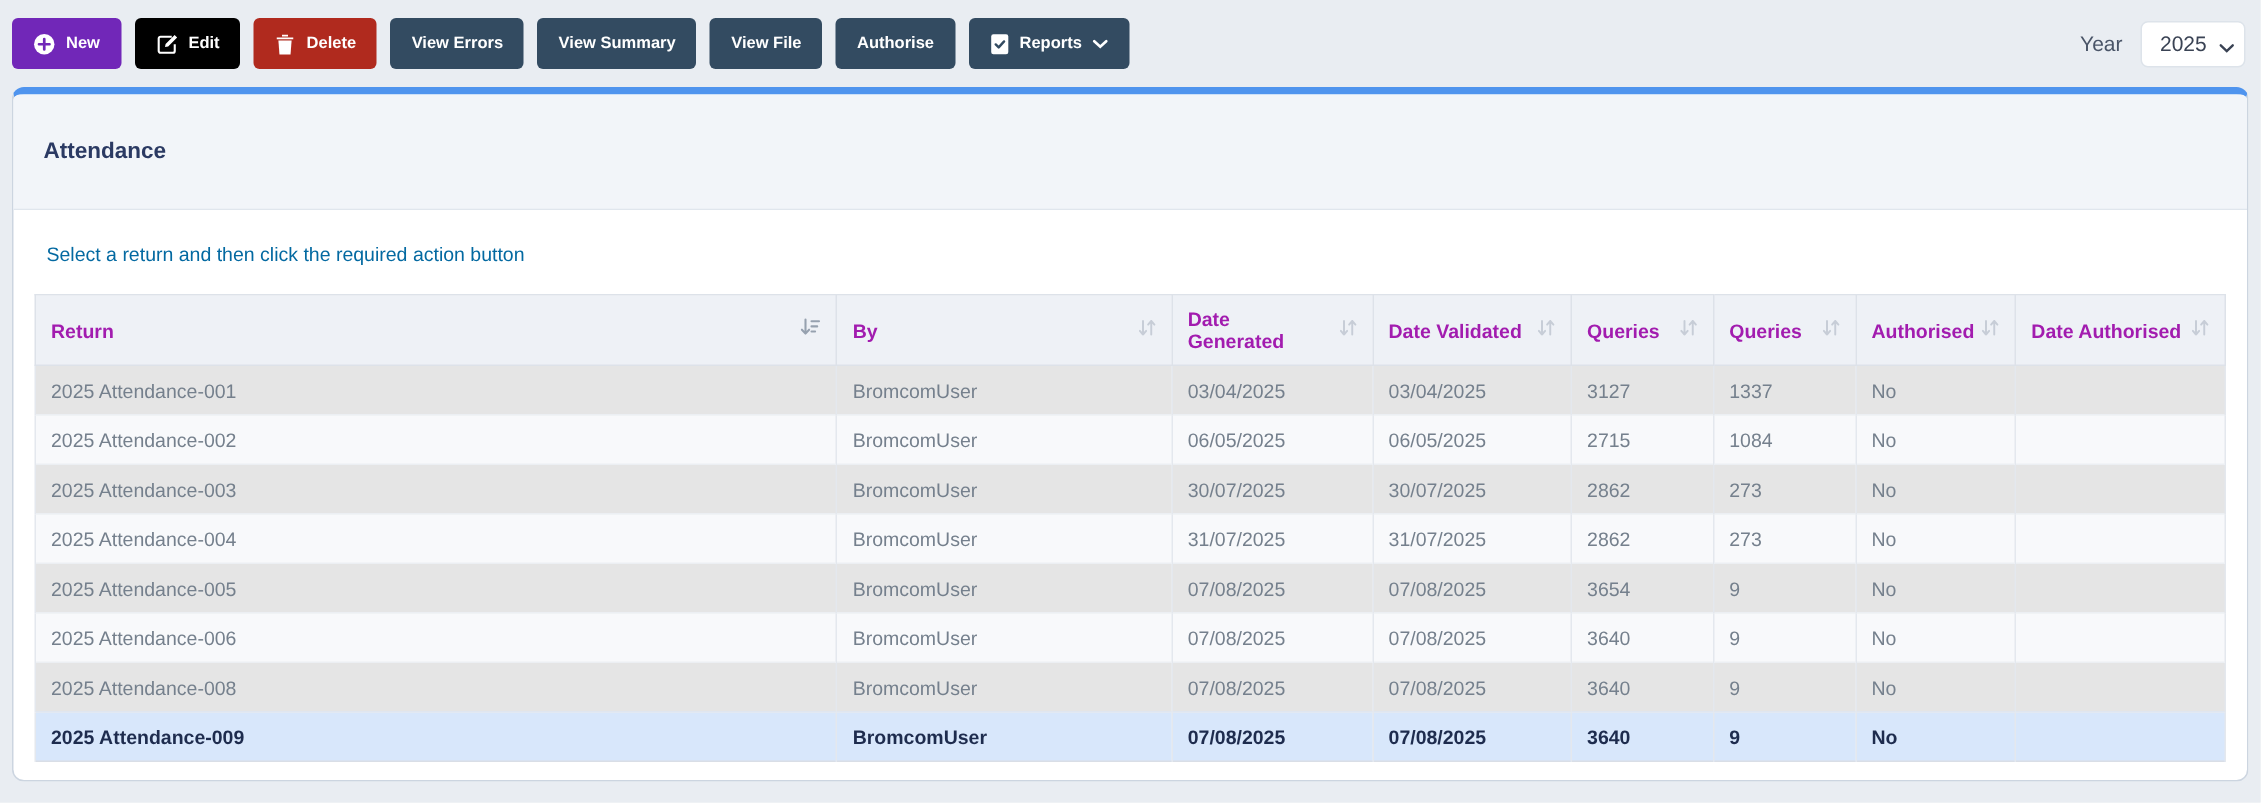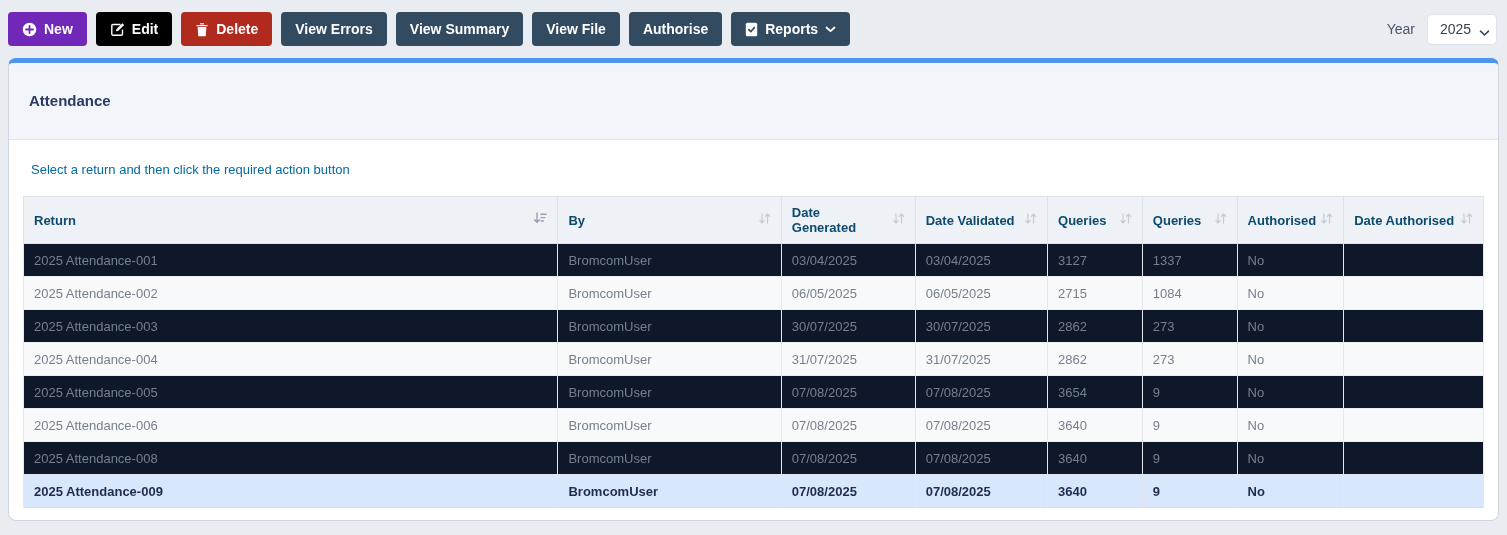--- a/index.html
+++ b/index.html
@@ -13,21 +13,21 @@
   
   .toolbar {
     display: flex; align-items: center; gap: 9px;
     padding: 12px 10px 8px 8px;
     height: 54px;
   }
   .btn {
     display: inline-flex; align-items: center; gap: 7px;
     height: 34px; padding: 0 14px;
     border: none; border-radius: 4px;
-    color: #ffffff; font-size: 14px; font-weight: 700;
+    color: #ffffff; font-size: 11px; font-weight: 700;
     font-family: inherit; cursor: pointer;
     white-space: nowrap;
   }
   .btn svg { display: block; }
   .btn-new    { background: #7127b8; }
   .btn-edit   { background: #000000; }
   .btn-delete { background: #b02a1e; }
   .btn-dark   { background: #334b61; }
 
   .toolbar-right {
@@ -75,37 +75,37 @@
 
   
   table.returns {
     width: 100%;
     border-collapse: collapse;
     font-size: 13px;
     border: 1px solid #d9dee6;
   }
   table.returns th {
     background: #eef1f6;
-    color: #0c4a6e; font-weight: 700;
+    color: #a21caf; font-weight: 700;
     text-align: left;
     padding: 8px 10px;
     border: 1px solid #dde2e9;
     height: 32px;
   }
   .th-inner { display: flex; align-items: center; justify-content: space-between; gap: 4px; }
   .sort-icon { flex: none; opacity: 0.9; }
   table.returns td {
     padding: 8px 10px;
     color: #75808d;
     border-right: 1px solid #e4e8ee;
     border-left: 1px solid #e4e8ee;
     border-top: 1px solid #eceff3;
     height: 33px;
   }
-  table.returns tbody tr { background: #0f172a; cursor: pointer; }
+  table.returns tbody tr { background: #e5e5e5; cursor: pointer; }
   table.returns tbody tr:nth-child(even) { background: #f8f9fb; }
   table.returns tbody tr.selected { background: #d8e7fb; }
   table.returns tbody tr.selected td {
     color: #1e2c4e; font-weight: 700;
     border-top-color: #dfe6f0;
   }
 </style>
 </head>
 <body>
 

